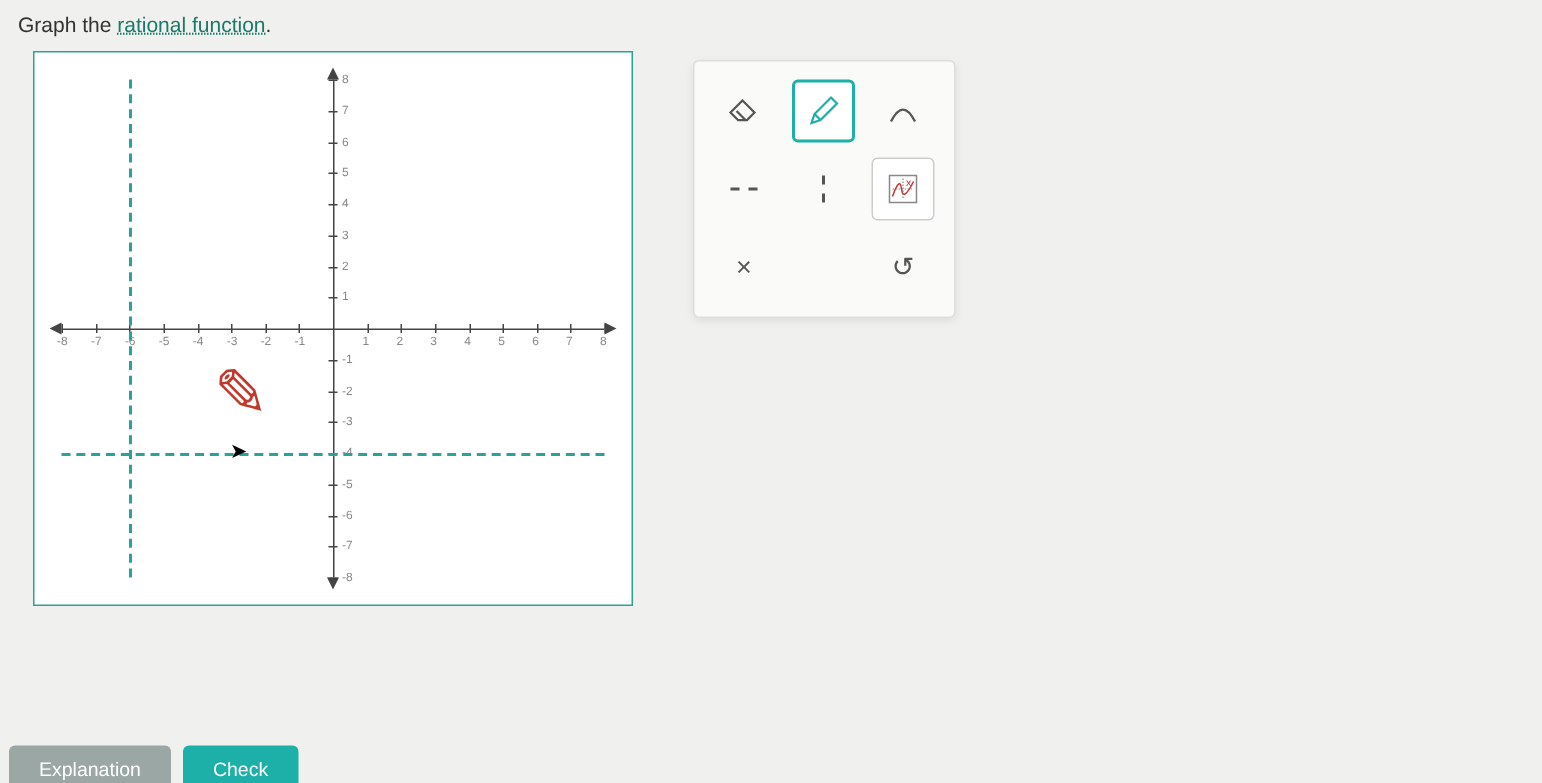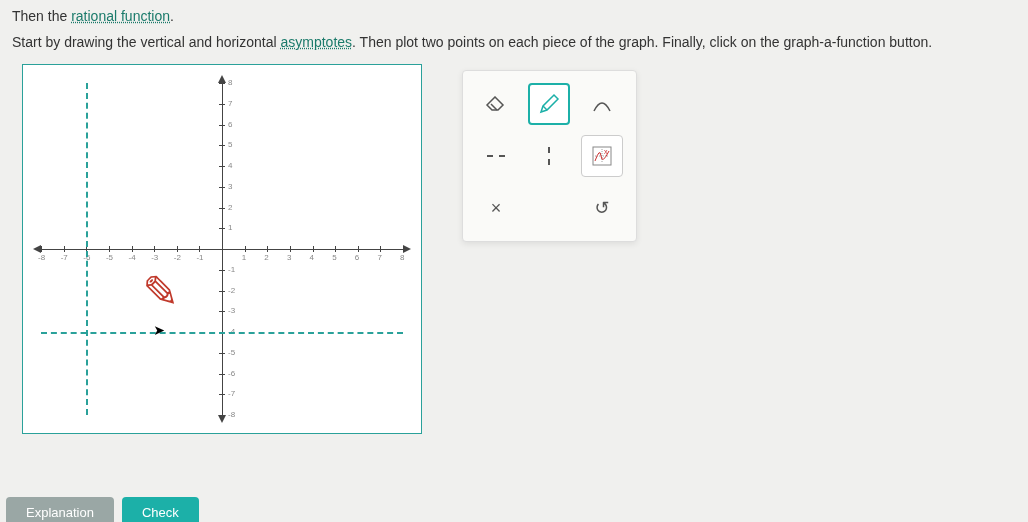--- a/index.html
+++ b/index.html
@@ -122,27 +122,24 @@
     }
     .btn-explain { background: #9aa7a5; }
     .btn-check { background: #1cb0a8; }
   </style>
 </head>
 <body>
 
 <div class="container">
 
   <div class="prompt-line">
-    <span>Then the </span><span class="link-term">rational function</span><span>.</span>
+    <span>Graph the </span><span class="link-term">rational function</span><span>.</span>
   </div>
 
 
-  <div class="instructions">
-    <span>Start by drawing the vertical and horizontal </span><span class="link-term">asymptotes</span><span>. Then plot two points on each piece of the graph. Finally, click on the graph-a-function button.</span>
-  </div>
 
   <div class="work-area">
     <div class="graph-box">
       <div class="graph-inner">
         <div class="axis x-axis"></div>
         <div class="axis y-axis"></div>
         <div class="arrow arrow-up"></div>
         <div class="arrow arrow-down"></div>
         <div class="arrow arrow-left"></div>
         <div class="arrow arrow-right"></div>

